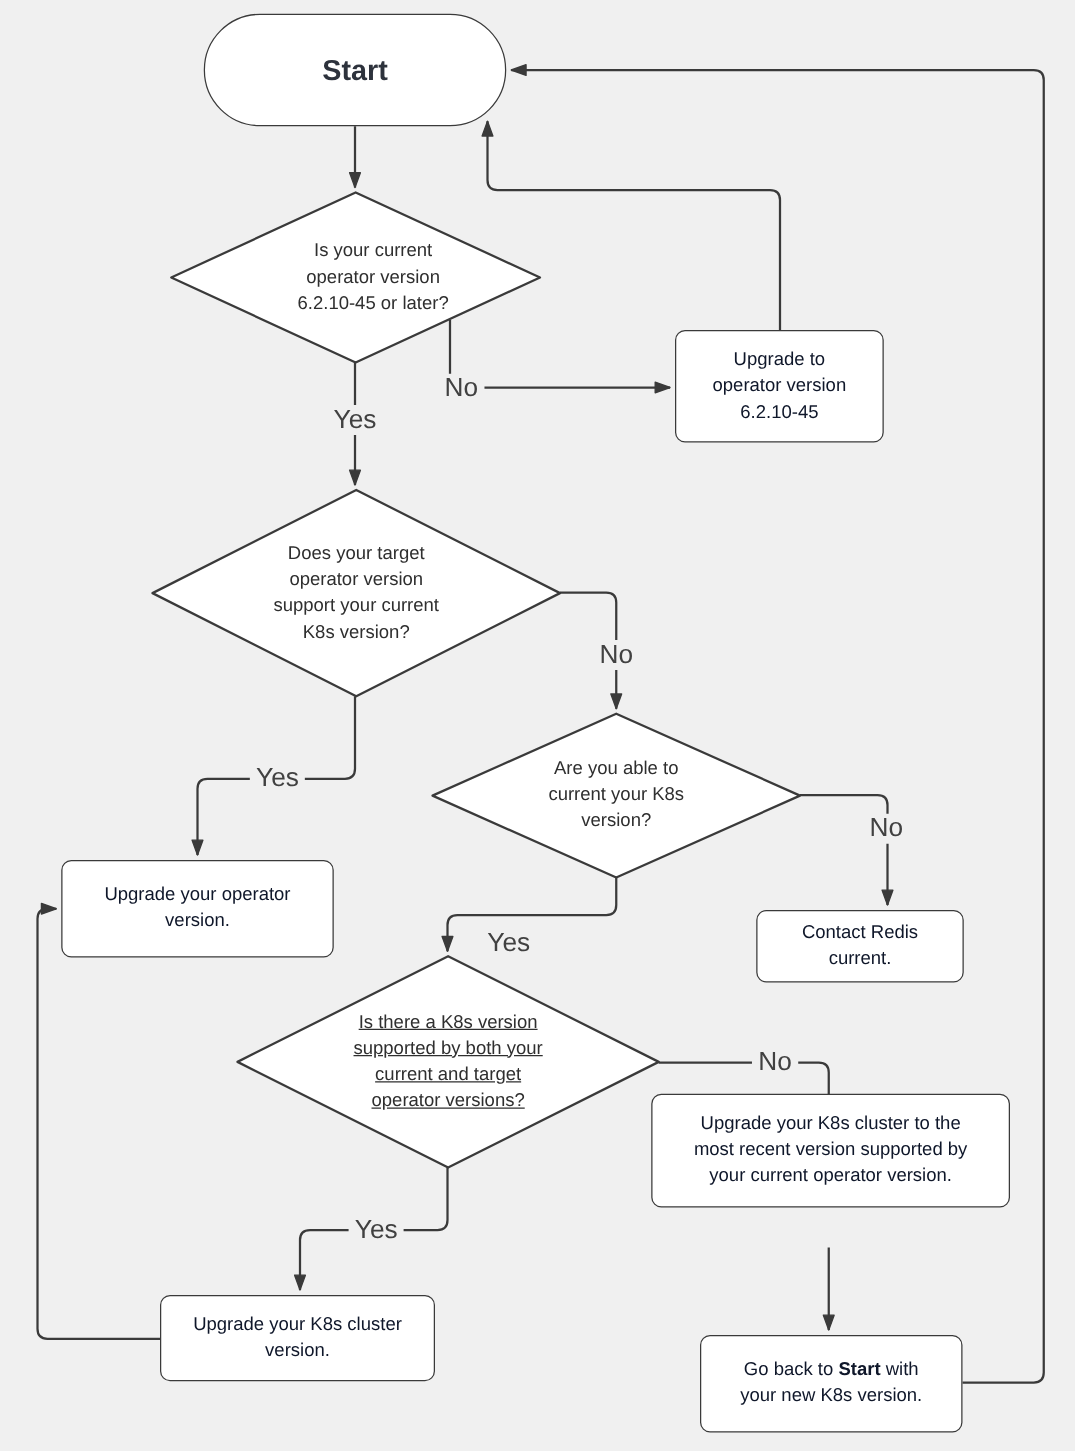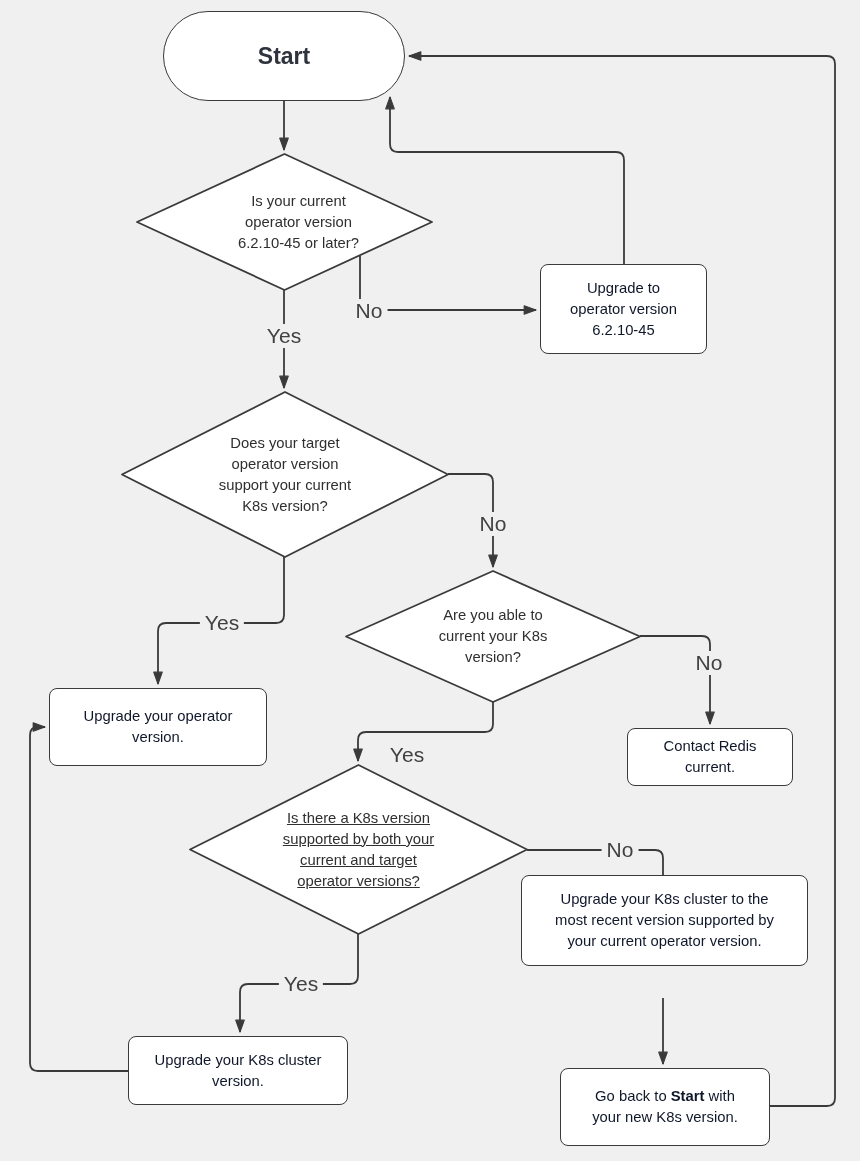--- a/index.html
+++ b/index.html
@@ -133,21 +133,21 @@
     <span class="ln">Upgrade to</span>
     <span class="ln">operator version</span>
     <span class="ln">6.2.10-45</span>
   </div>
 
   <div class="node process" style="left:49px; top:688px; width:218px; height:78px;">
     <span class="ln">Upgrade your operator</span>
     <span class="ln">version.</span>
   </div>
 
-  <div class="node process" style="left:627px; top:728px; width:166px; height:58px;">
+  <div class="node process" style="left:605px; top:728px; width:166px; height:58px;">
     <span class="ln">Contact Redis</span>
     <span class="ln">current.</span>
   </div>
 
   <div class="node process" style="left:521px; top:875px; width:287px; height:91px;">
     <span class="ln">Upgrade your K8s cluster to the</span>
     <span class="ln">most recent version supported by</span>
     <span class="ln">your current operator version.</span>
   </div>
 

